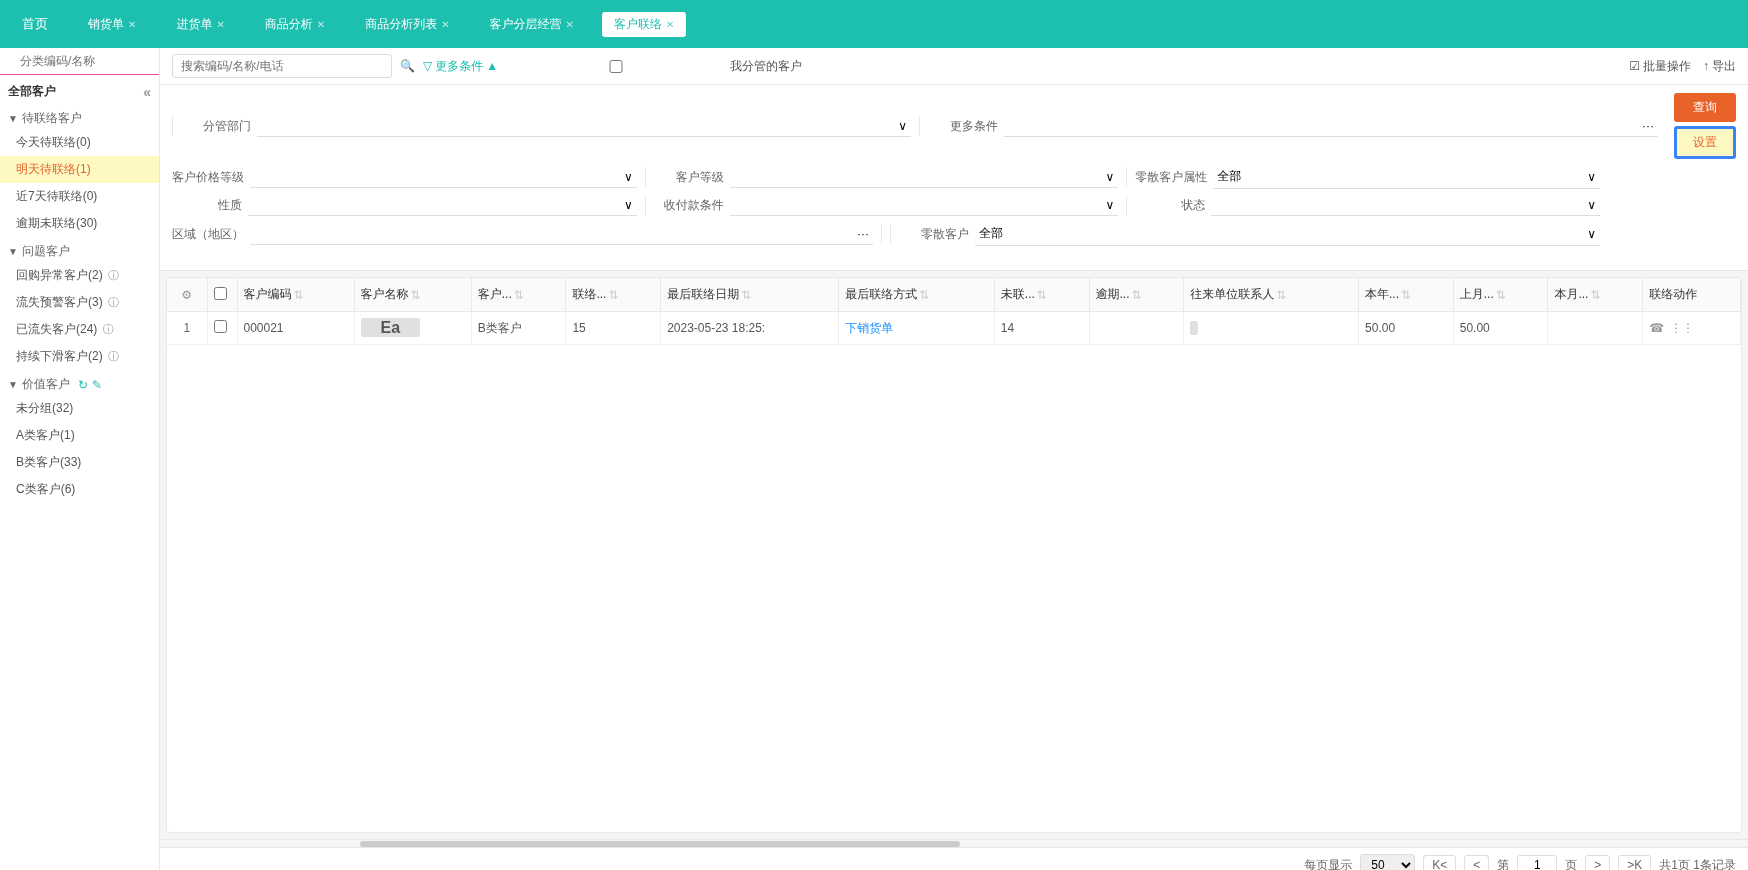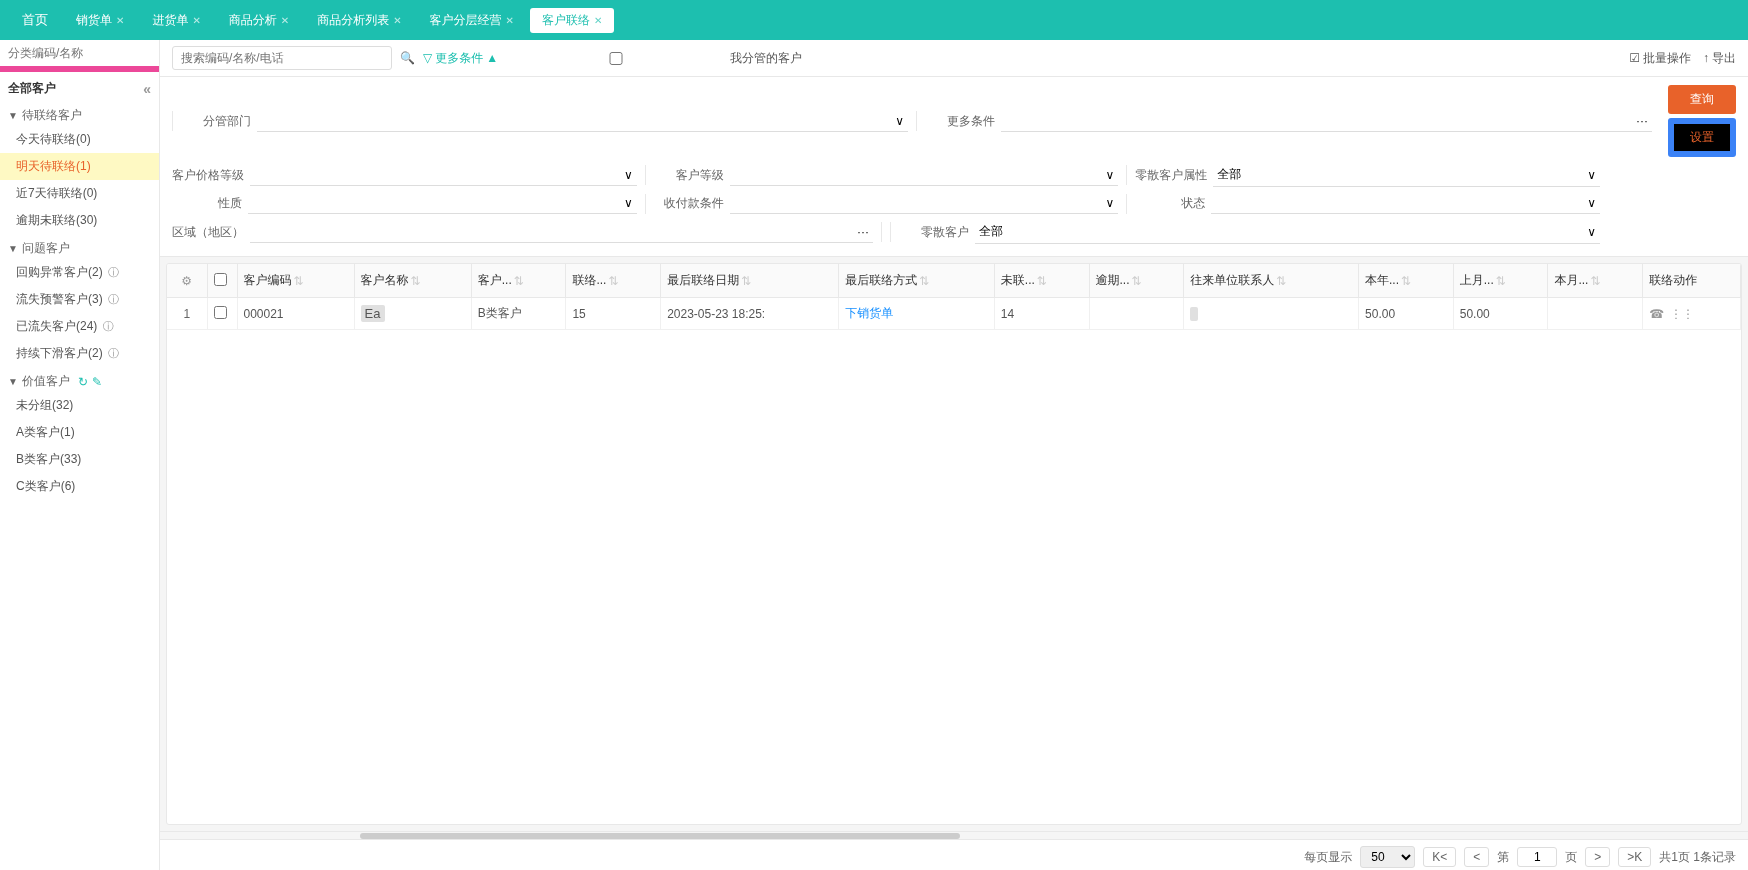--- a/index.html
+++ b/index.html
@@ -1,25 +1,25 @@
 <!DOCTYPE html>
 <html><head>
   <meta charset="utf-8">
   <style>
     * { box-sizing: border-box; margin: 0; padding: 0; font-family: 'Microsoft YaHei', Arial, sans-serif; font-size: 12px; }
     body { background: #f5f5f5; overflow: hidden; width: 1748px; height: 870px; }
 
     
     .top-nav {
       background: #1dbfaf;
-      height: 40px;
+      height: 48px;
       display: flex;
       align-items: center;
       padding: 0 10px;
-      gap: 4px;
+      gap: 16px;
     }
     .nav-item {
       color: #fff;
       padding: 4px 12px;
       cursor: pointer;
       border-radius: 3px;
       white-space: nowrap;
       font-size: 13px;
       display: flex;
       align-items: center;
@@ -38,22 +38,22 @@
     .sidebar {
       width: 160px;
       background: #fff;
       border-right: 1px solid #e8e8e8;
       overflow-y: auto;
       flex-shrink: 0;
     }
     .sidebar-search {
       display: flex;
       align-items: flex-end;
-      padding: 6px 8px;
-      border-bottom: 6px solid #ec4899;
+      padding: 6px 20px;
+      border-bottom: 1px solid #ec4899;
       gap: 4px;
     }
     .sidebar-search input {
       flex: 1;
       border: none;
       outline: none;
       font-size: 12px;
       color: #999;
     }
     .sidebar-header {
@@ -144,21 +144,21 @@
       background: #fff;
       border-bottom: 1px solid #e8e8e8;
       padding: 8px 12px;
     }
     .filter-row {
       display: flex;
       align-items: center;
       gap: 8px;
       margin-bottom: 6px;
     }
-    .filter-row:last-child { margin-bottom: 4px; }
+    .filter-row:last-child { margin-bottom: 16px; }
     .filter-field {
       display: flex;
       align-items: center;
       gap: 6px;
       flex: 1;
     }
     .filter-label {
       color: #666;
       white-space: nowrap;
       min-width: 70px;
@@ -196,23 +196,23 @@
     .query-btn {
       background: #e8622a;
       color: #fff;
       border: none;
       padding: 6px 16px;
       border-radius: 3px;
       cursor: pointer;
       font-size: 12px;
     }
     .settings-btn {
-      background: #000000;
+      background: #fef9c3;
       color: #e8622a;
-      border: 6px solid #3b82f6;
+      border: 3px solid #3b82f6;
       padding: 5px 16px;
       border-radius: 3px;
       cursor: pointer;
       font-size: 12px;
     }
 
     
     .table-area {
       flex: 1;
       overflow: auto;
@@ -604,21 +604,21 @@
           </tr>
         </thead>
         <tbody>
           <tr>
             <td class="row-num">1</td>
             <td>
               <input type="checkbox" style="">
             </td>
             <td>000021</td>
             <td>
-              <span style="background:#e0e0e0; color:#555; padding:1px 4px; border-radius:2px; font-size:13px;">Ea</span>
+              <span style="background:#e0e0e0; color:#555; padding:1px 20px; border-radius:2px; font-size:16px;font-weight:bold;">Ea</span>
             </td>
             <td>B类客户</td>
             <td>15</td>
             <td>2023-05-23 18:25:</td>
             <td>
               <a href="#">下销货单</a>
             </td>
             <td>14</td>
             <td></td>
             <td>

